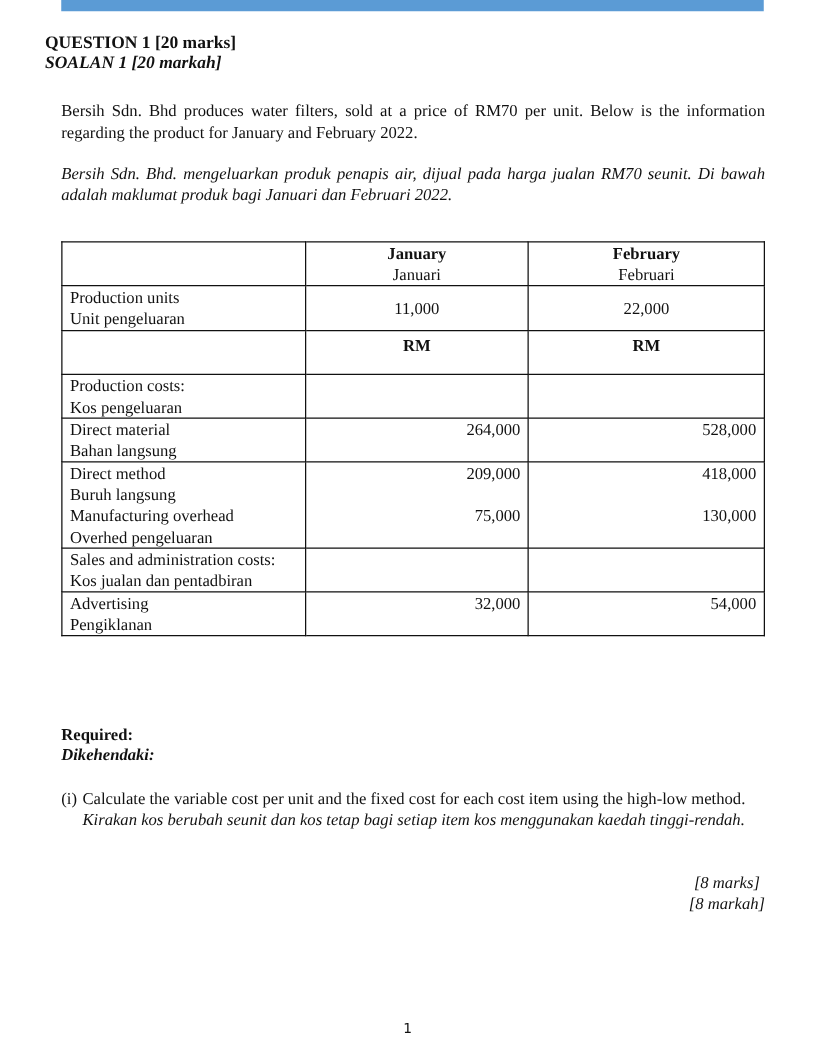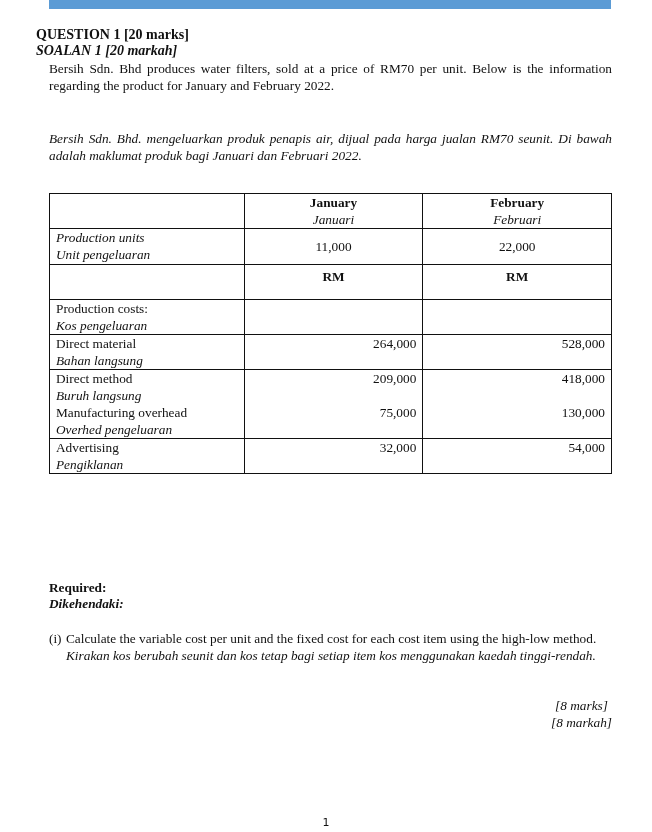--- a/index.html
+++ b/index.html
@@ -3,31 +3,31 @@
 <meta charset="utf-8">
 <style>
   html, body { margin:0; padding:0; background:#ffffff; }
   body { width:652px; height:832px; position:relative; overflow:hidden;
          font-family:"Liberation Serif", "DejaVu Serif", serif; color:#111; font-size:13.3px; }
   .topbar { position:absolute; left:49px; top:0; width:562px; height:9px; background:#5b9bd5; }
   .qtitle { position:absolute; left:36px; top:27px; line-height:16px; }
   .qtitle .en { font-weight:bold; font-size:14px; }
   .qtitle .ms { font-weight:bold; font-style:italic; font-size:14px; }
   .para { position:absolute; left:49px; width:563px; line-height:17px; text-align:justify; }
-  .p1 { top:60px; }
+  .p1 { top:80px; }
   .p2 { top:130px; font-style:italic; }
   table.data { position:absolute; left:49px; top:193px; border-collapse:collapse; width:563px; }
   table.data td { border:1px solid #111; padding:0 6px; vertical-align:top; line-height:17px; }
   td.c0 { width:182px; }
   td.c1 { width:166px; }
   td.c2 { width:176px; }
   .center { text-align:center; }
   .right { text-align:right; }
   .b { font-weight:bold; }
-  .i { font-style:italic; }
+  .i { }
   .req { position:absolute; left:49px; top:580px; line-height:16px; }
   .req .en { font-weight:bold; }
   .req .ms { font-weight:bold; font-style:italic; }
   .item { position:absolute; left:49px; top:630px; width:563px; line-height:17px; }
   .item .row { display:flex; }
   .item .num { width:17px; flex:none; }
   .item .txt { flex:1; text-align:justify; }
   .item .ms { font-style:italic; padding-left:17px; text-align:justify; }
   .marks { position:absolute; right:40px; top:697px; text-align:center; font-style:italic; line-height:17px; }
   .pageno { position:absolute; left:0; width:652px; top:816px; text-align:center; font-family:"DejaVu Sans", sans-serif; font-size:11px; }
@@ -100,20 +100,28 @@
       <div>75,000</div>
     </td>
     <td class="c2 right">
       <div>418,000</div>
       <div>&nbsp;</div>
       <div>130,000</div>
     </td>
   </tr>
   <tr style="height:34px;">
     <td class="c0">
+      <div>Sales and administration costs:</div>
+      <div class="i">Kos jualan dan pentadbiran</div>
+    </td>
+    <td class="c1"></td>
+    <td class="c2"></td>
+  </tr>
+  <tr style="height:34px;">
+    <td class="c0">
       <div>Advertising</div>
       <div class="i">Pengiklanan</div>
     </td>
     <td class="c1 right">32,000</td>
     <td class="c2 right">54,000</td>
   </tr>
 </tbody>
   </table>
 
 <div class="req">

